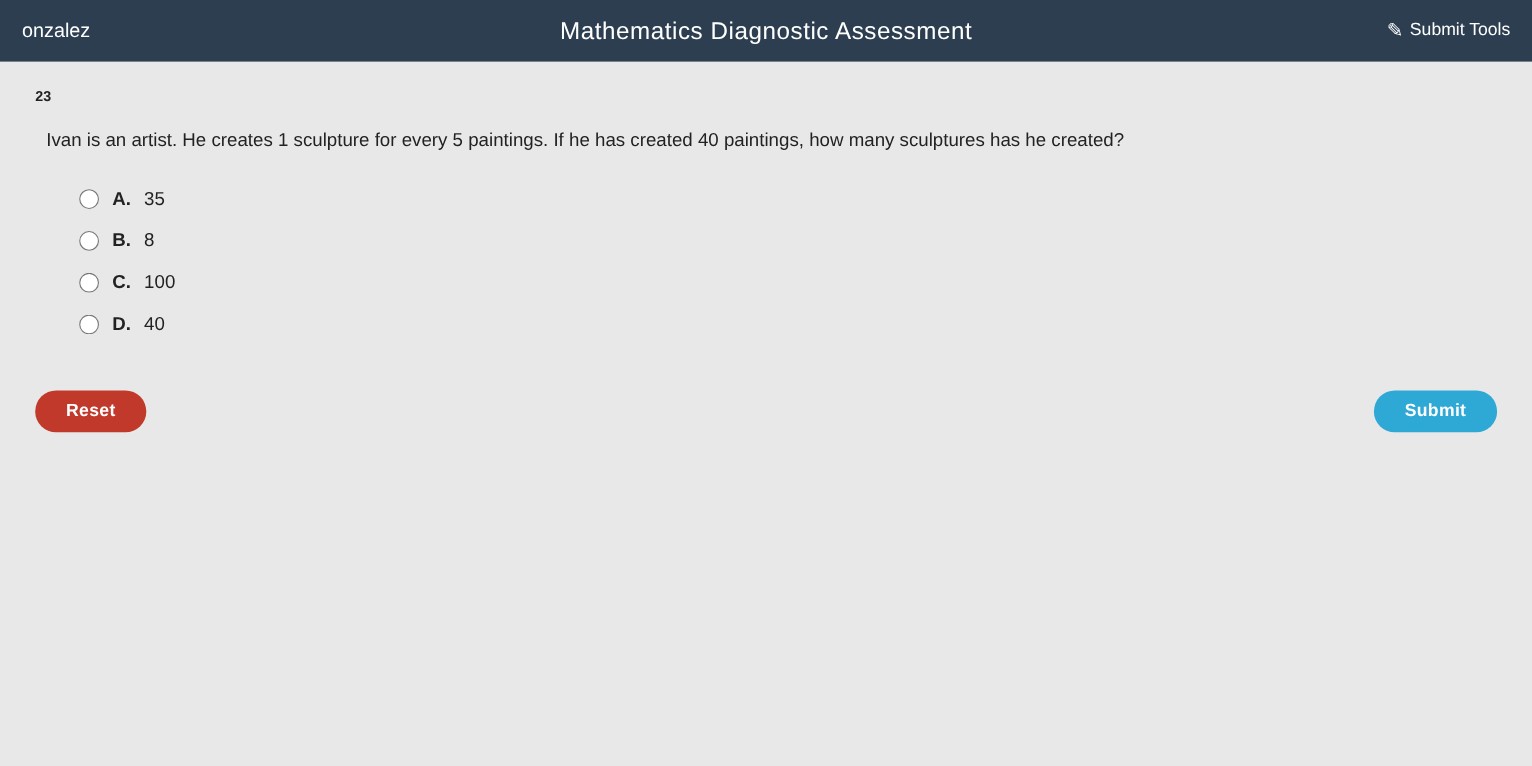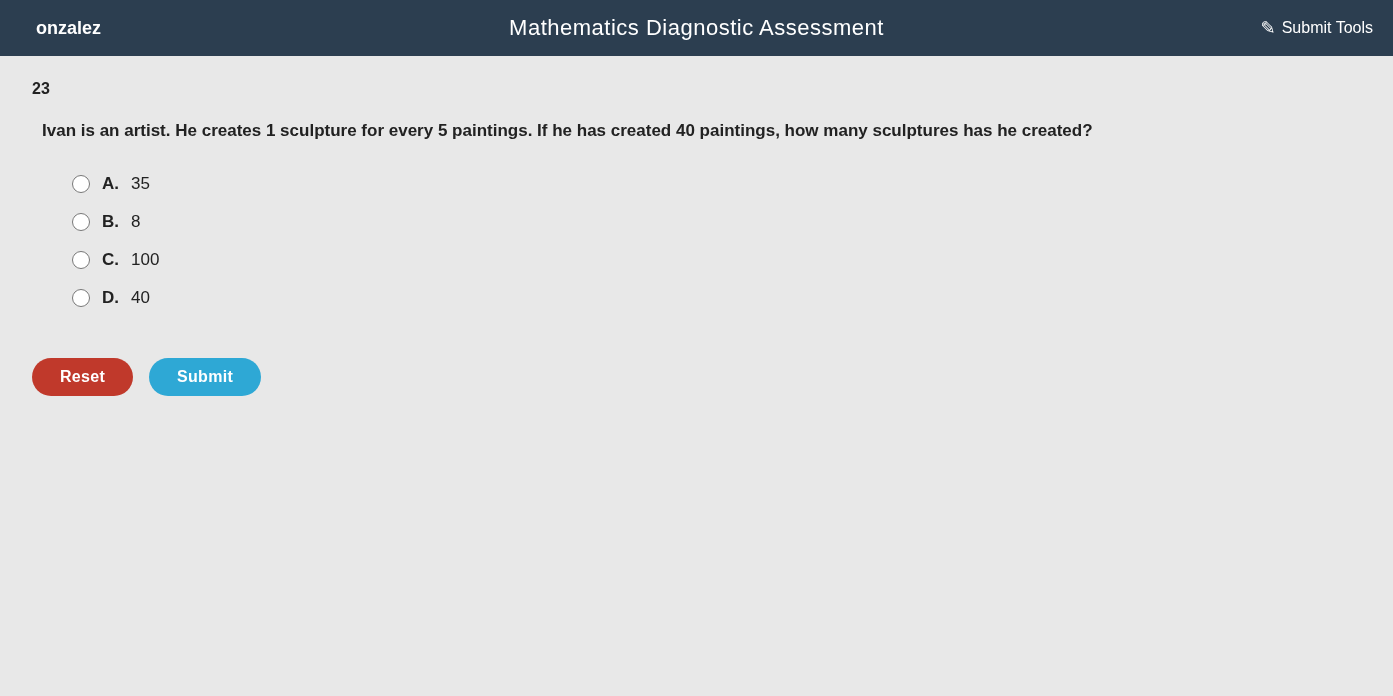--- a/index.html
+++ b/index.html
@@ -21,24 +21,24 @@
       display: flex;
       align-items: center;
       justify-content: center;
       padding: 0 20px;
       height: 56px;
       position: relative;
     }
 
     .header-left {
       position: absolute;
-      left: 36px;
+      left: 20px;
       color: white;
       font-size: 18px;
-      font-weight: 700;
+      font-weight: 400;
     }
 
     .header-title {
       color: white;
       font-size: 22px;
       font-weight: 400;
       letter-spacing: 0.5px;
       text-align: right;
     }
 
@@ -57,33 +57,32 @@
       font-size: 18px;
     }
 
     .content {
       padding: 24px 32px;
       background-color: #e8e8e8;
       min-height: 640px;
     }
 
     .question-number {
-      font-size: 16px;
+      font-size: 13px;
       font-weight: 700;
       color: #222;
       margin-bottom: 20px;
     }
 
     .question-text {
       font-size: 17px;
       color: #222;
       margin-bottom: 30px;
       line-height: 1.5;
       padding-left: 10px;
-      font-weight: bold;
     }
 
     .options {
       display: flex;
       flex-direction: column;
       gap: 18px;
       padding-left: 40px;
       margin-bottom: 50px;
     }
 
@@ -108,21 +107,21 @@
       font-size: 17px;
     }
 
     .option-value {
       font-size: 17px;
       text-align: center;
     }
 
     .button-row {
       display: flex;
-      justify-content: flex-start;
+      justify-content: space-between;
       gap: 16px;
       margin-top: 40px;
     }
 
     .btn-reset {
       background-color: #c0392b;
       color: white;
       border: none;
       border-radius: 24px;
       padding: 10px 28px;

